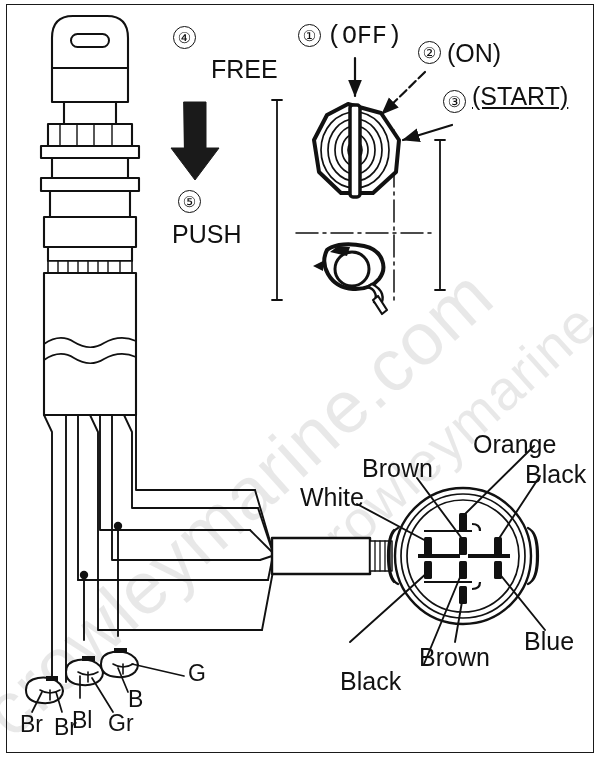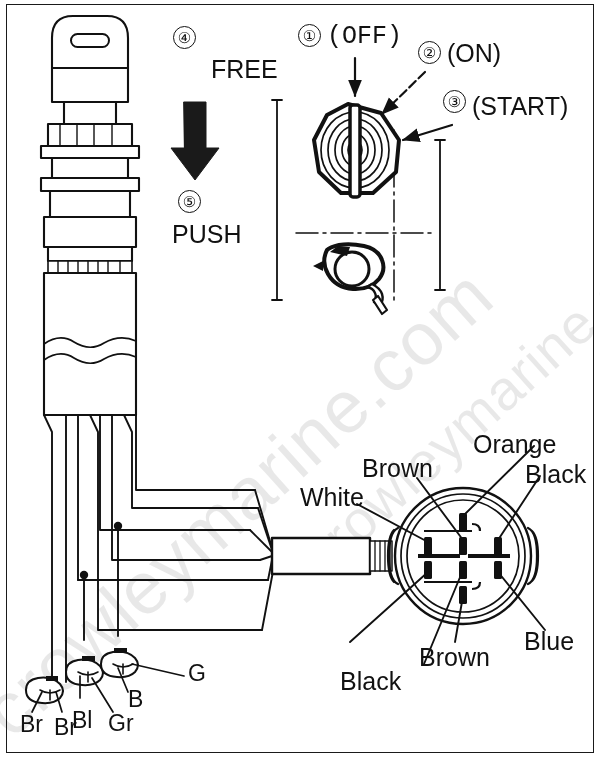--- a/index.html
+++ b/index.html
@@ -266,21 +266,21 @@
   <div class="circnum" style="left:178px; top:190px;">⑤</div>
   <div class="lbl lbl-big" style="left:172px; top:222px;">PUSH</div>
 
   <div class="circnum" style="left:298px; top:24px;">①</div>
   <div class="lbl lbl-big" style="left:327px; top:24px;font-family:Liberation Mono, monospace;">(OFF)</div>
 
   <div class="circnum" style="left:418px; top:41px;">②</div>
   <div class="lbl lbl-big" style="left:447px; top:41px;">(ON)</div>
 
   <div class="circnum" style="left:443px; top:90px;">③</div>
-  <div class="lbl lbl-big" style="left:472px; top:94px;">(START)</div>
+  <div class="lbl lbl-big" style="left:472px; top:84px;text-decoration:underline;">(START)</div>
 
   <div class="lbl lbl-big" style="left:473px; top:432px;">Orange</div>
   <div class="lbl lbl-big" style="left:525px; top:462px;">Black</div>
   <div class="lbl lbl-big" style="left:362px; top:456px;">Brown</div>
   <div class="lbl lbl-big" style="left:300px; top:485px;">White</div>
 
   <div class="lbl lbl-big" style="left:340px; top:669px;">Black</div>
   <div class="lbl lbl-big" style="left:419px; top:645px;">Brown</div>
   <div class="lbl lbl-big" style="left:524px; top:629px;">Blue</div>
 

